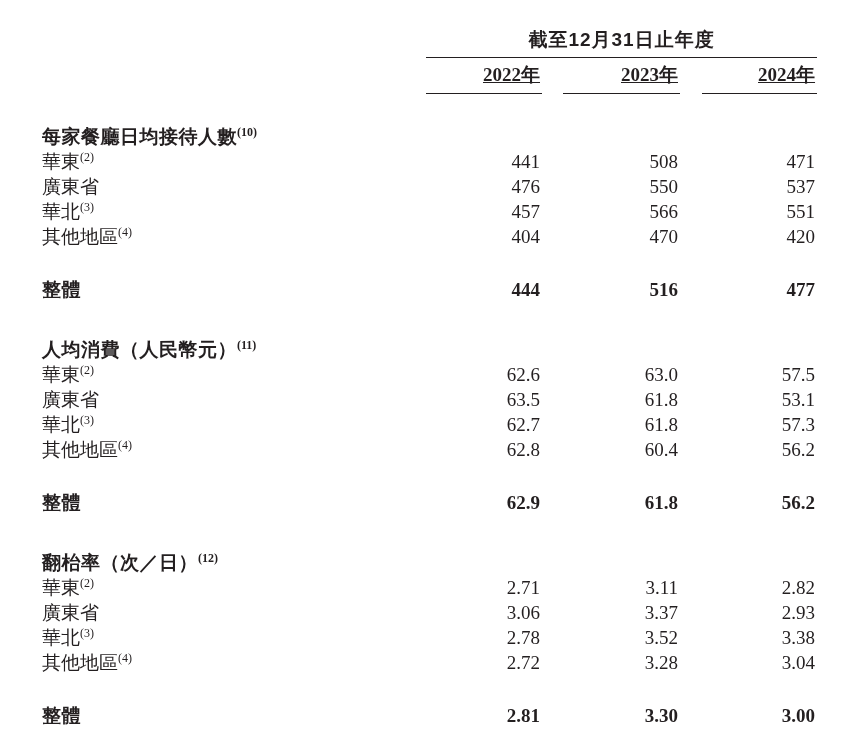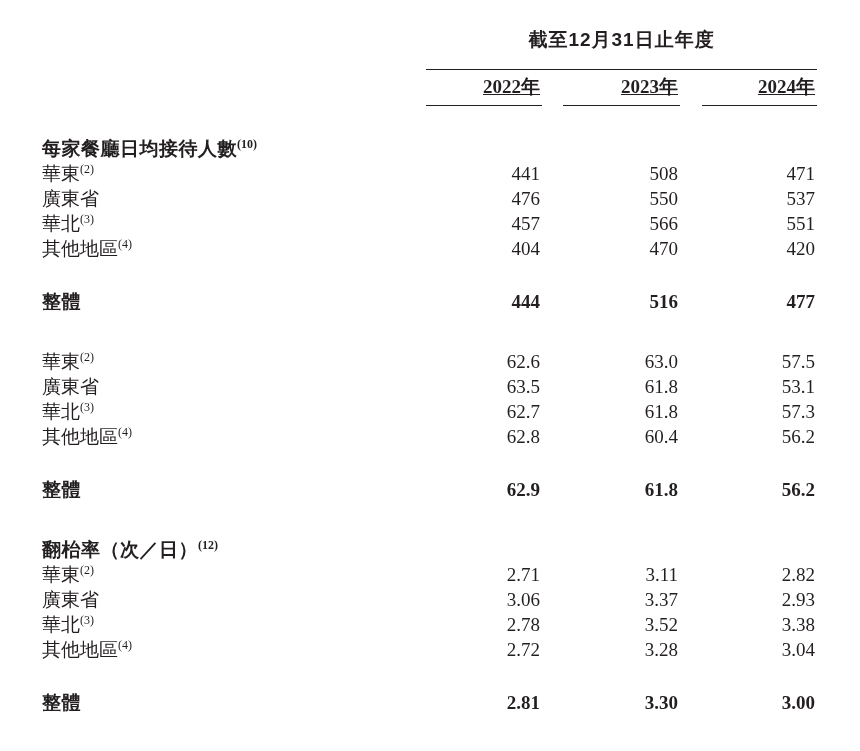--- a/index.html
+++ b/index.html
@@ -27,21 +27,21 @@
     font-size:19px;
     line-height:25px;
     vertical-align:bottom;
     white-space:nowrap;
   }
   td.period{
     text-align:center;
     font-weight:bold;
     font-family:"Liberation Sans","DejaVu Sans",sans-serif;
     border-bottom:1.5px solid #231f20;
-    padding-bottom:17px;
+    padding-bottom:5px;
     letter-spacing:1px;
   }
   td.year{
     text-align:right;
     font-weight:bold;
     border-bottom:1.5px solid #231f20;
     padding:4px 2px 6px 0;
     text-decoration:underline;
   }
   td.lab{text-align:left;}
@@ -139,20 +139,23 @@
         <td></td>
     <td class="num b">516</td>
         <td></td>
     <td class="num b">477</td>
   </tr>
 
   <tr class="sp-c">
         <td colspan="6"></td>
       </tr>
 
+  <tr class="secline">
+    <td class="lab" colspan="6"><span class="cjkb">人均消費（人民幣元）</span><sup class="sup">(11)</sup></td>
+  </tr>
   <tr>
     <td class="lab"><span>華東</span><sup class="sup">(2)</sup></td>
     <td class="num">62.6</td>
         <td></td>
     <td class="num">63.0</td>
         <td></td>
     <td class="num">57.5</td>
   </tr>
   <tr>
     <td class="lab"><span>廣東省</span><sup class="sup"></sup></td>

